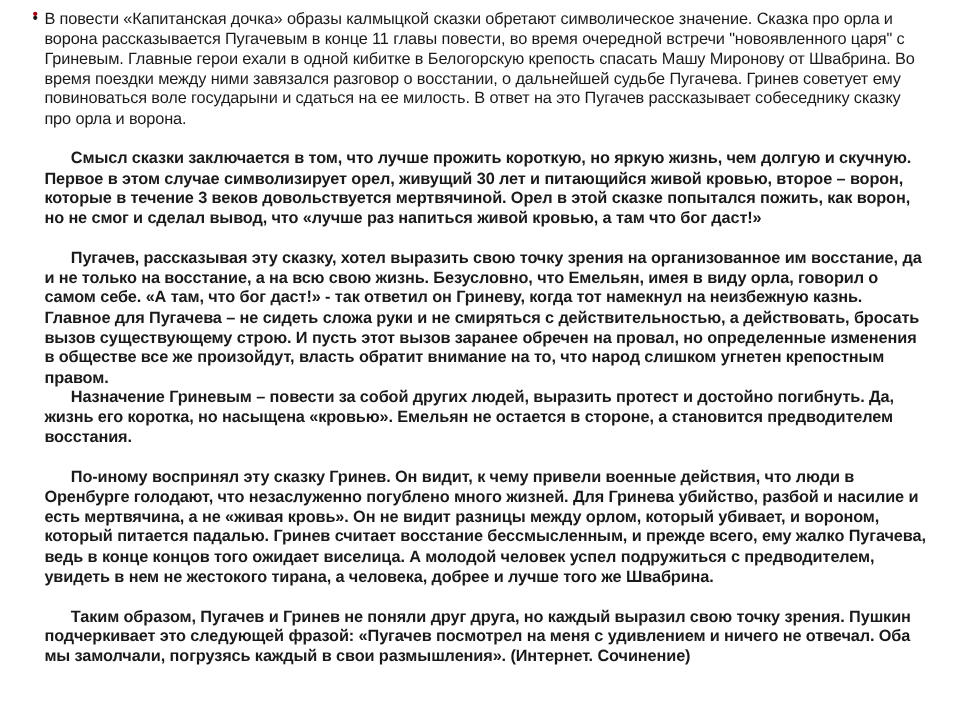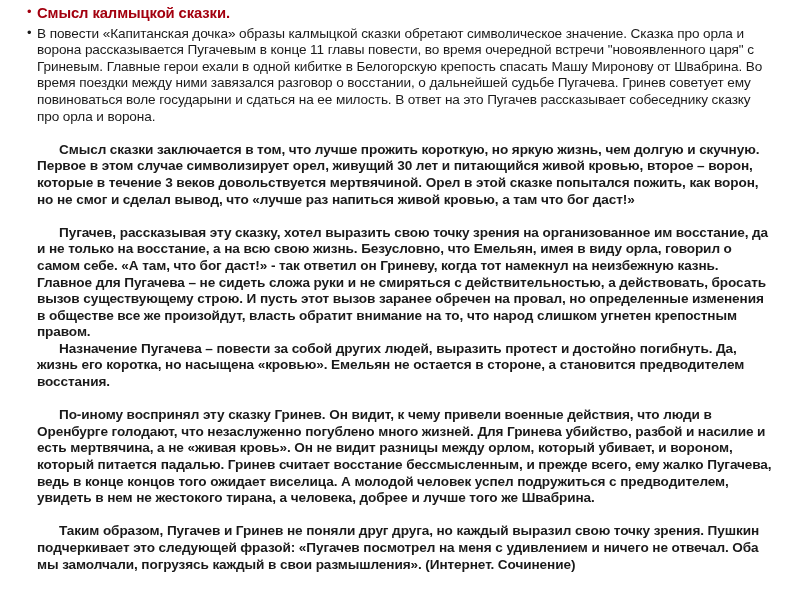--- a/index.html
+++ b/index.html
@@ -58,33 +58,32 @@
     color: var(--body-color, #1a1a1a);
   }
 </style>
 </head>
 <body>
 
 <div class="slide">
 
   <div class="title-row">
     <span class="bullet title-bullet">•</span>
-    <span class="title-text">Смысл калмыцкой сказки.</span>
   </div>
 
   <div class="body">
 
     <p class="para bulleted">
       <span class="bullet body-bullet">•</span><span>В повести «Капитанская дочка» образы калмыцкой сказки обретают символическое значение. Сказка про орла и ворона рассказывается Пугачевым в конце 11 главы повести, во время очередной встречи "новоявленного царя" с Гриневым. Главные герои ехали в одной кибитке в Белогорскую крепость спасать Машу Миронову от Швабрина. Во время поездки между ними завязался разговор о восстании, о дальнейшей судьбе Пугачева. Гринев советует ему повиноваться воле государыни и сдаться на ее милость. В ответ на это Пугачев рассказывает собеседнику сказку про орла и ворона.</span>
     </p>
 
     <p class="para indent gap">Смысл сказки заключается в том, что лучше прожить короткую, но яркую жизнь, чем долгую и скучную. Первое в этом случае символизирует орел, живущий 30 лет и питающийся живой кровью, второе – ворон, которые в течение 3 веков довольствуется мертвячиной. Орел в этой сказке попытался пожить, как ворон, но не смог и сделал вывод, что «лучше раз напиться живой кровью, а там что бог даст!»</p>
 
     <p class="para indent gap">Пугачев, рассказывая эту сказку, хотел выразить свою точку зрения на организованное им восстание, да и не только на восстание, а на всю свою жизнь. Безусловно, что Емельян, имея в виду орла, говорил о самом себе. «А там, что бог даст!» - так ответил он Гриневу, когда тот намекнул на неизбежную казнь. Главное для Пугачева – не сидеть сложа руки и не смиряться с действительностью, а действовать, бросать вызов существующему строю. И пусть этот вызов заранее обречен на провал, но определенные изменения в обществе все же произойдут, власть обратит внимание на то, что народ слишком угнетен крепостным правом.</p>
 
-    <p class="para indent">Назначение Пугачева – повести за собой других людей, выразить протест и достойно погибнуть. Да, жизнь его коротка, но насыщена «кровью». Емельян не остается в стороне, а становится предводителем восстания.</p>
+    <p class="para indent">Назначение Гриневым – повести за собой других людей, выразить протест и достойно погибнуть. Да, жизнь его коротка, но насыщена «кровью». Емельян не остается в стороне, а становится предводителем восстания.</p>
 
     <p class="para indent gap">По-иному воспринял эту сказку Гринев. Он видит, к чему привели военные действия, что люди в Оренбурге голодают, что незаслуженно погублено много жизней. Для Гринева убийство, разбой и насилие и есть мертвячина, а не «живая кровь». Он не видит разницы между орлом, который убивает, и вороном, который питается падалью. Гринев считает восстание бессмысленным, и прежде всего, ему жалко Пугачева, ведь в конце концов того ожидает виселица. А молодой человек успел подружиться с предводителем, увидеть в нем не жестокого тирана, а человека, добрее и лучше того же Швабрина.</p>
 
     <p class="para indent gap">Таким образом, Пугачев и Гринев не поняли друг друга, но каждый выразил свою точку зрения. Пушкин подчеркивает это следующей фразой: «Пугачев посмотрел на меня с удивлением и ничего не отвечал. Оба мы замолчали, погрузясь каждый в свои размышления». (Интернет. Сочинение)</p>
 
   </div>
 </div>
 
 </body></html>

